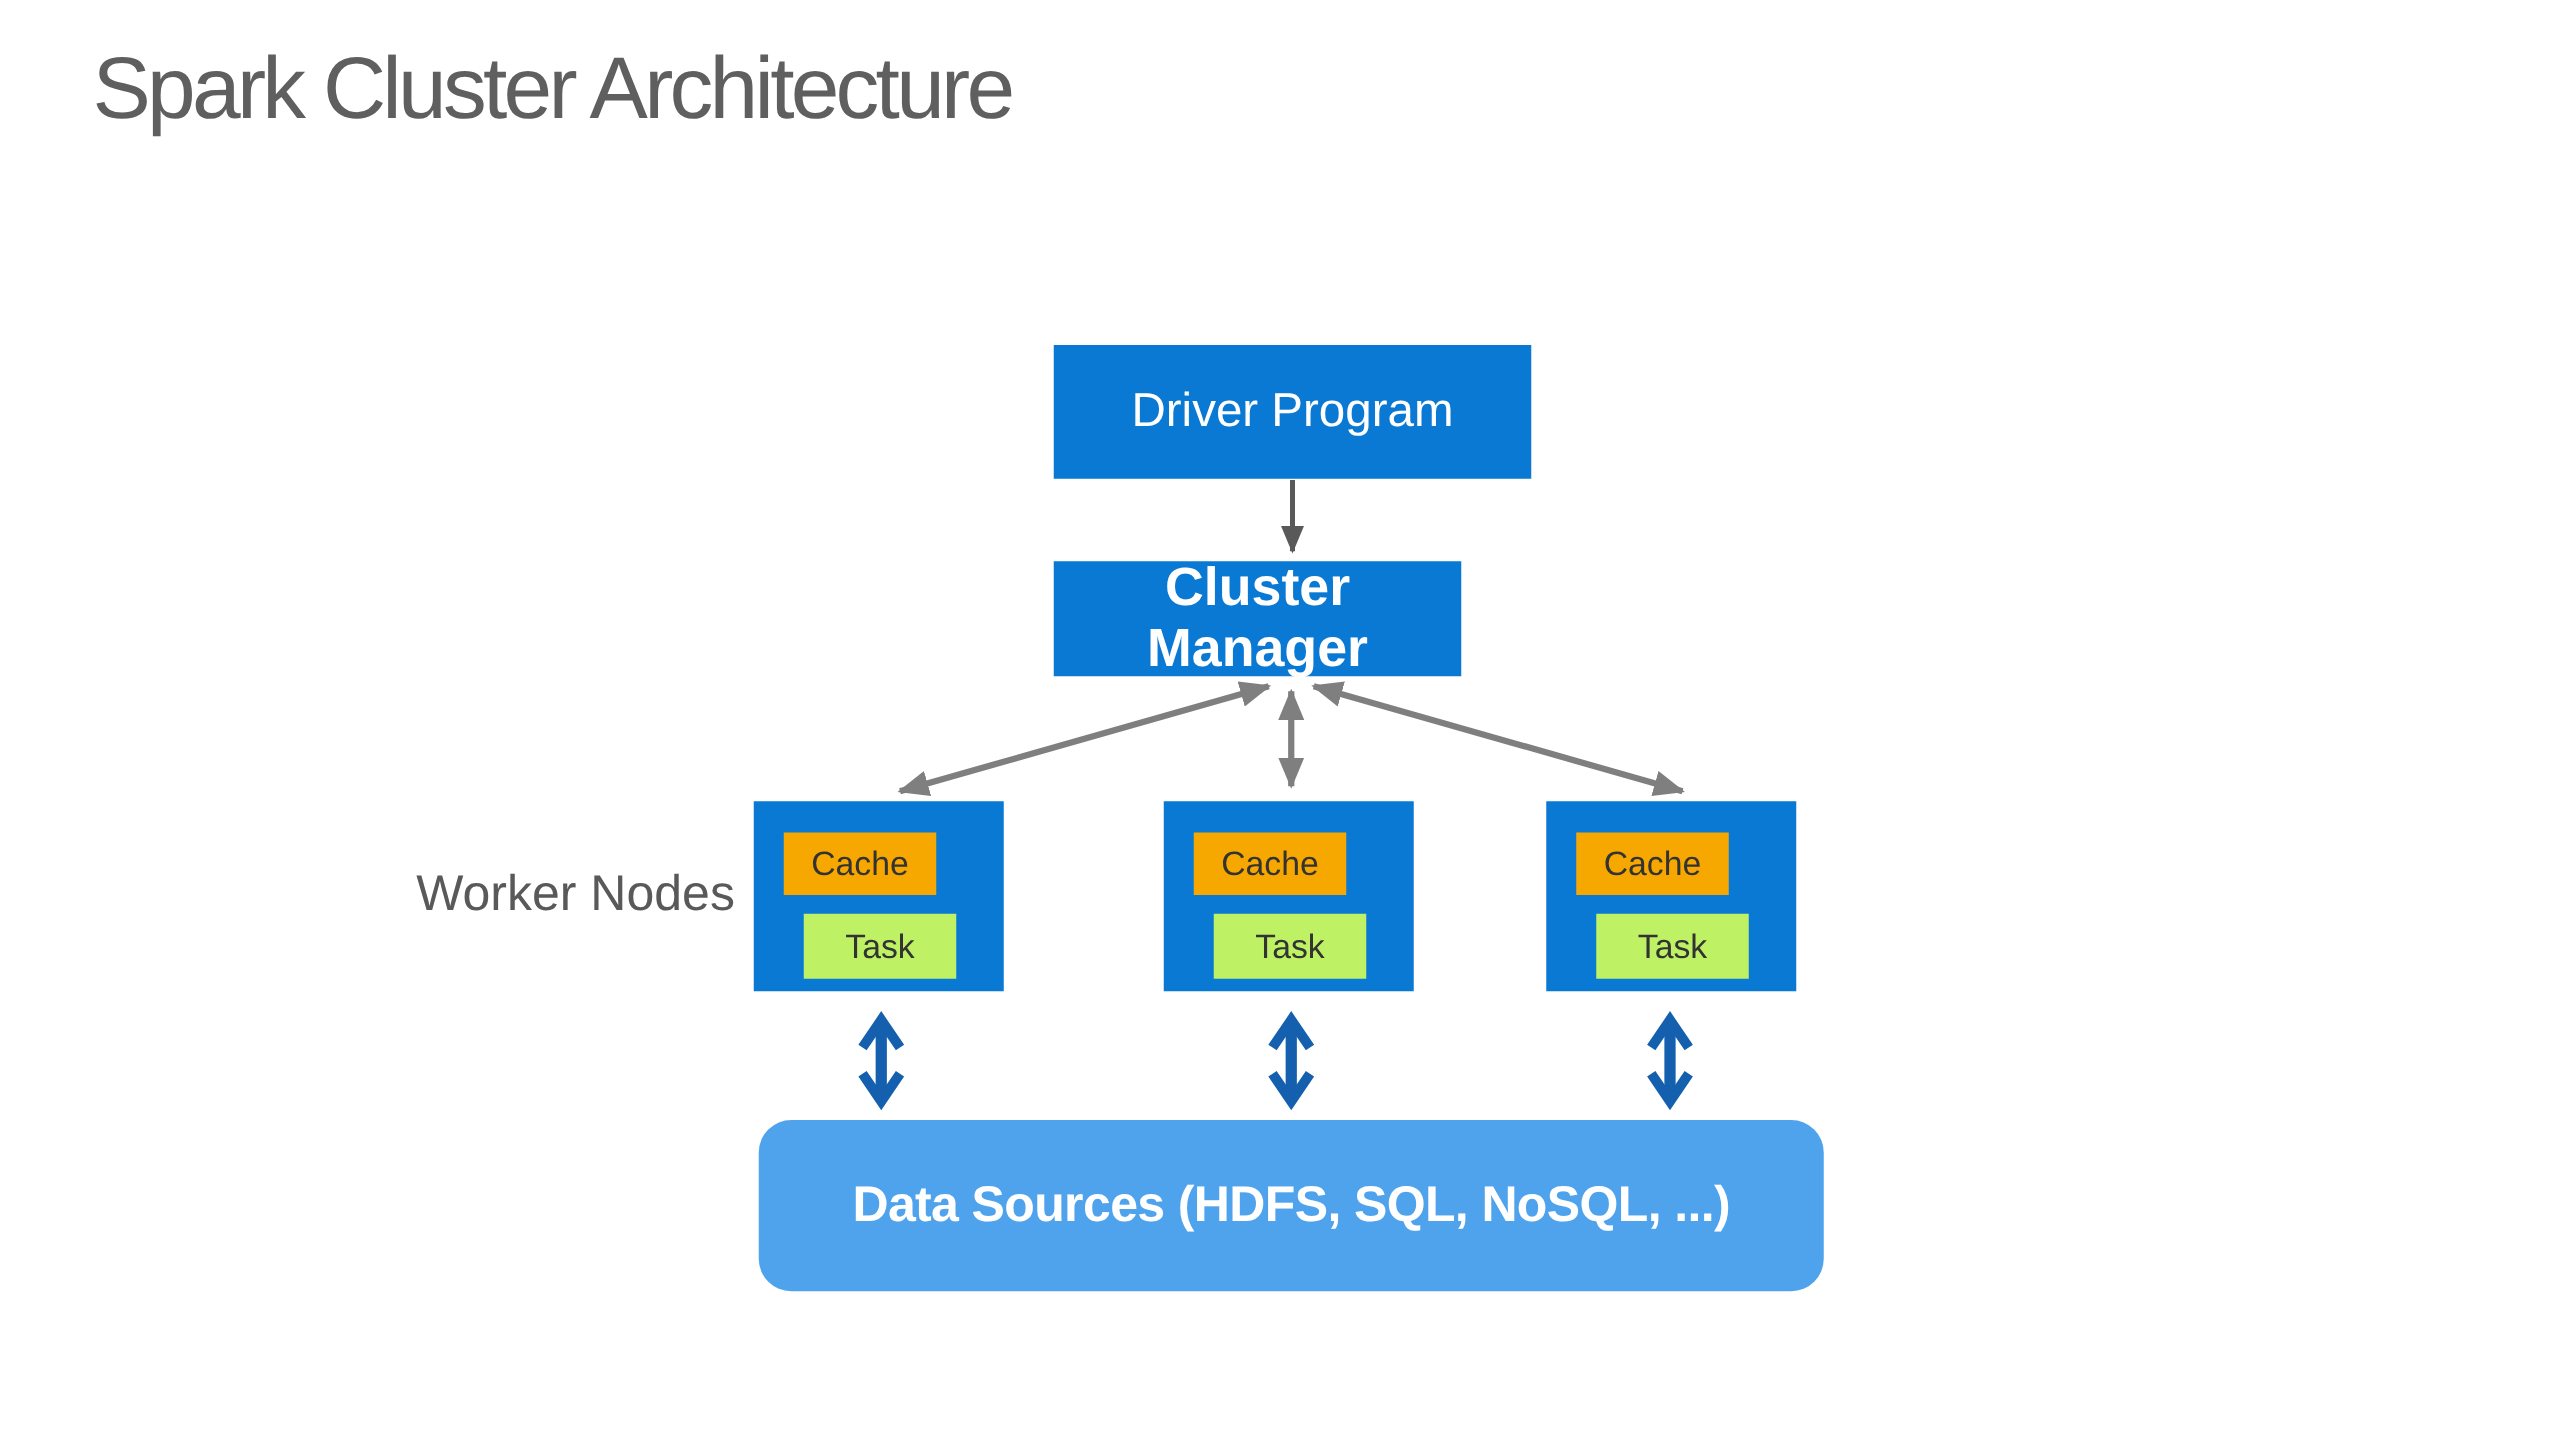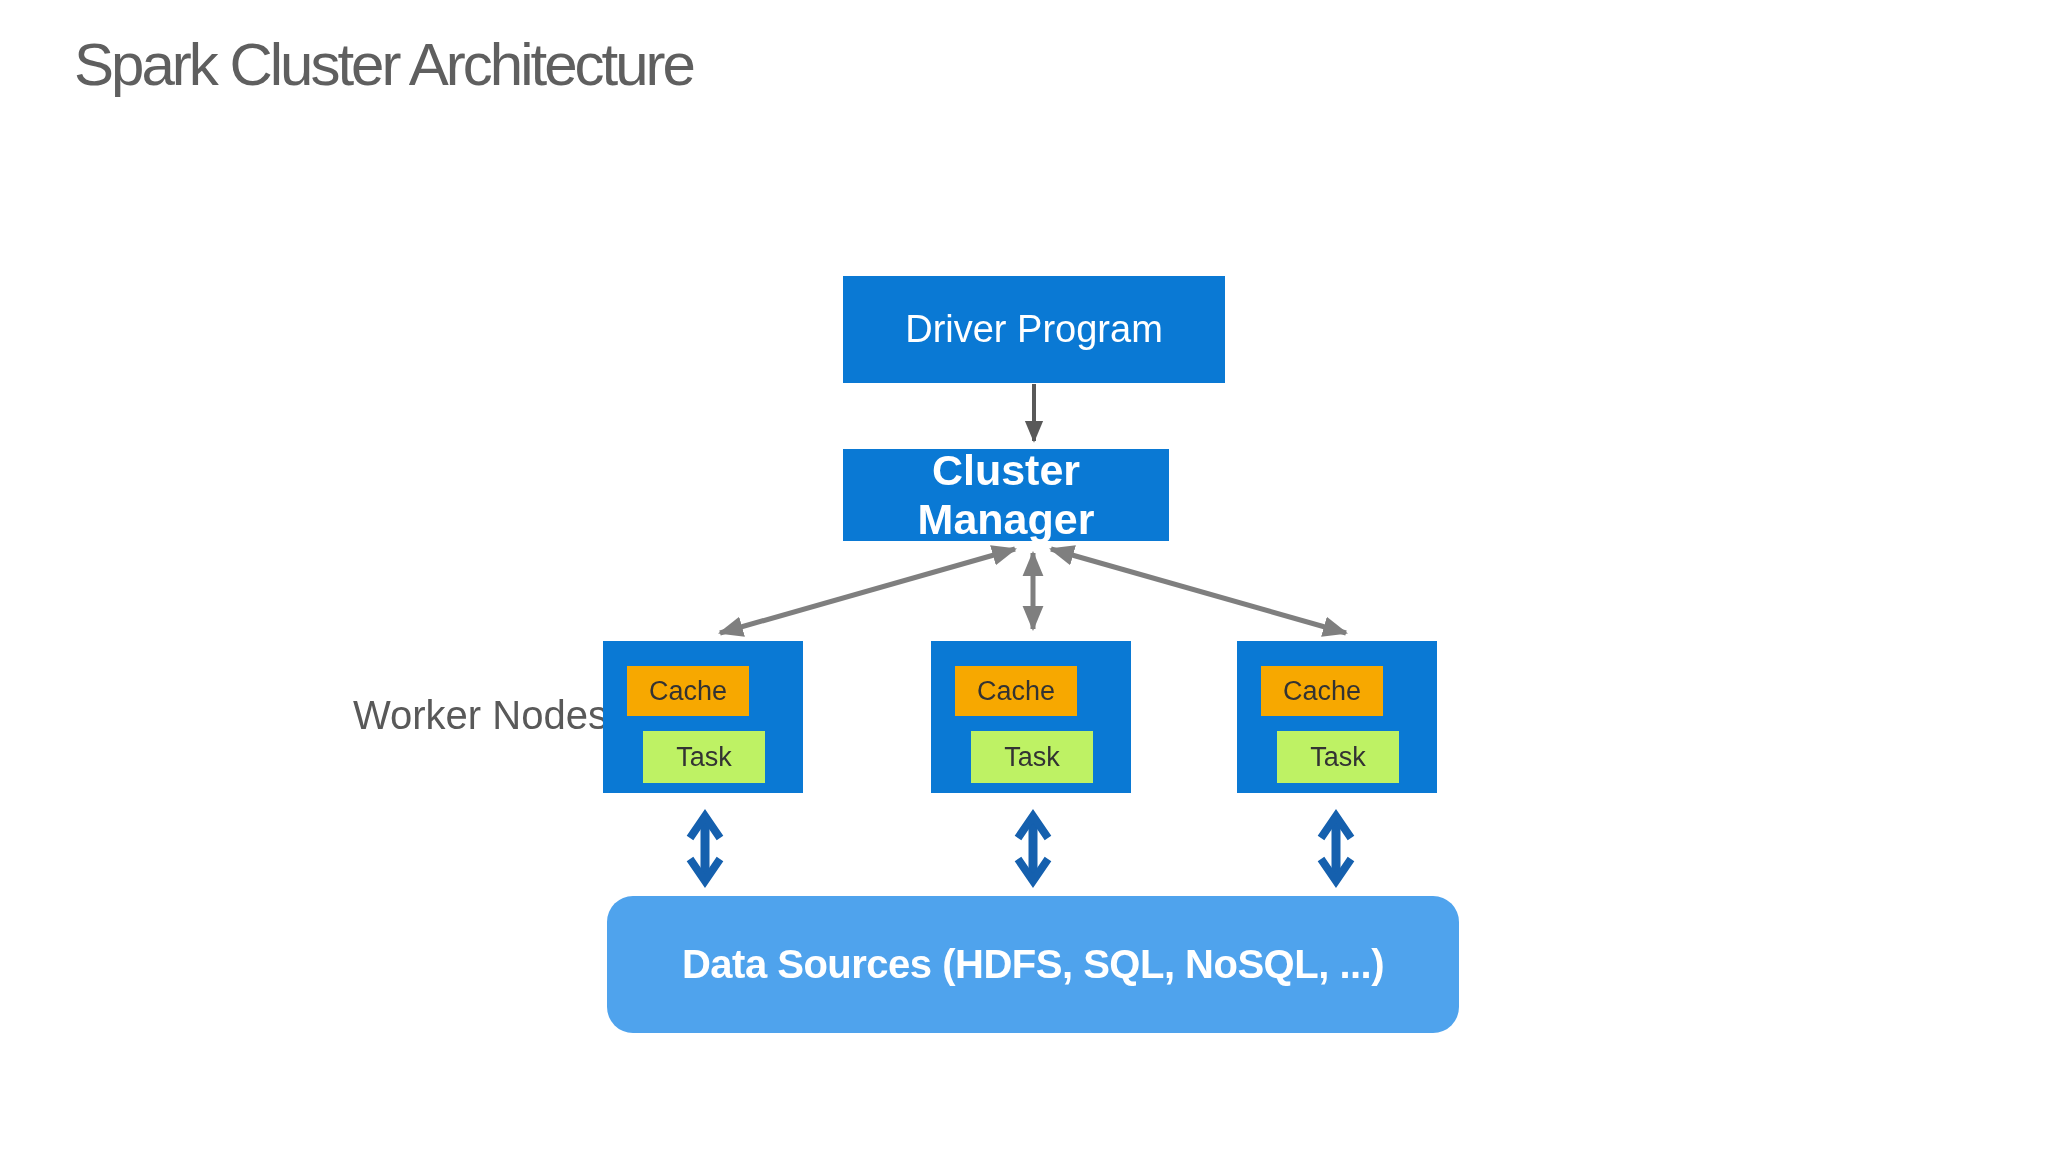--- a/index.html
+++ b/index.html
@@ -8,21 +8,21 @@
     --c-arrow_gray:#7f7f7f; --c-arrow_dark_gray:#595959; --c-arrow_blue:#1560ae;
     --c-white:#ffffff;
   }
   html,body{margin:0;padding:0;background:#fff;}
   .slide{
     position:relative; width:2048px; height:1152px; background:var(--c-white);
     font-family:"Liberation Sans", sans-serif; overflow:hidden;
   }
   .title{
     position:absolute; left:74px; top:30px; margin:0;
-    font-size:60px; font-weight:300; letter-spacing:-3px;
+    font-size:70px; font-weight:300; letter-spacing:-3px;
     color:var(--c-title_gray); white-space:nowrap;
   }
   .arrow-layer{position:absolute; left:0; top:0; width:2048px; height:1152px;}
   .gray-line{stroke:var(--c-arrow_gray); stroke-width:5;}
   .darkgray-line{stroke:var(--c-arrow_dark_gray); stroke-width:4;}
   .blue-line{stroke:var(--c-arrow_blue); stroke-width:9;}
   .gray-head{fill:var(--c-arrow_gray);}
   .darkgray-head{fill:var(--c-arrow_dark_gray);}
   .blue-head{fill:none; stroke:var(--c-arrow_blue); stroke-width:8;}
   .box{
@@ -41,21 +41,21 @@
     background:var(--c-orange); color:var(--c-dark_text);
     display:flex; align-items:center; justify-content:center; font-size:27px;
   }
   .task{
     position:absolute; left:40px; top:90px; width:122px; height:52px;
     background:#bef264; color:var(--c-dark_text);
     display:flex; align-items:center; justify-content:center; font-size:27px;
   }
   .worker-nodes-label{
     position:absolute; left:333px; top:693px; font-size:40px;
-    color:var(--c-label_gray); white-space:nowrap;margin-left:20px;
+    color:var(--c-label_gray); white-space:nowrap;
   }
   .datasources{
     position:absolute; left:607px; top:896px; width:852px; height:137px;
     background:var(--c-light_blue); border-radius:26px;
     display:flex; align-items:center; justify-content:center;
     color:#fff; font-size:40px; font-weight:bold; letter-spacing:-0.5px;text-align:center;
   }
 </style>
 </head>
 <body>

